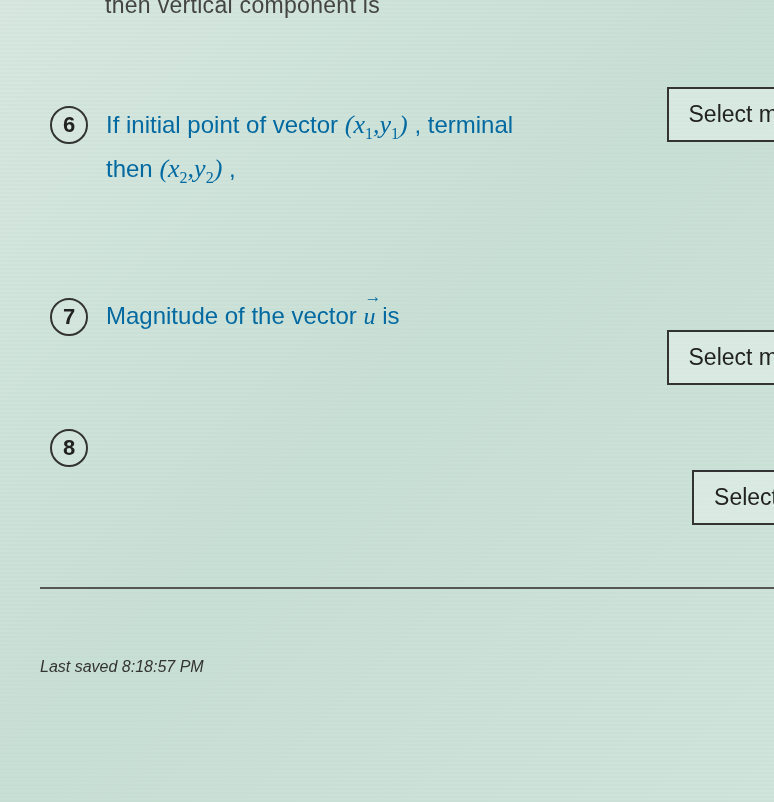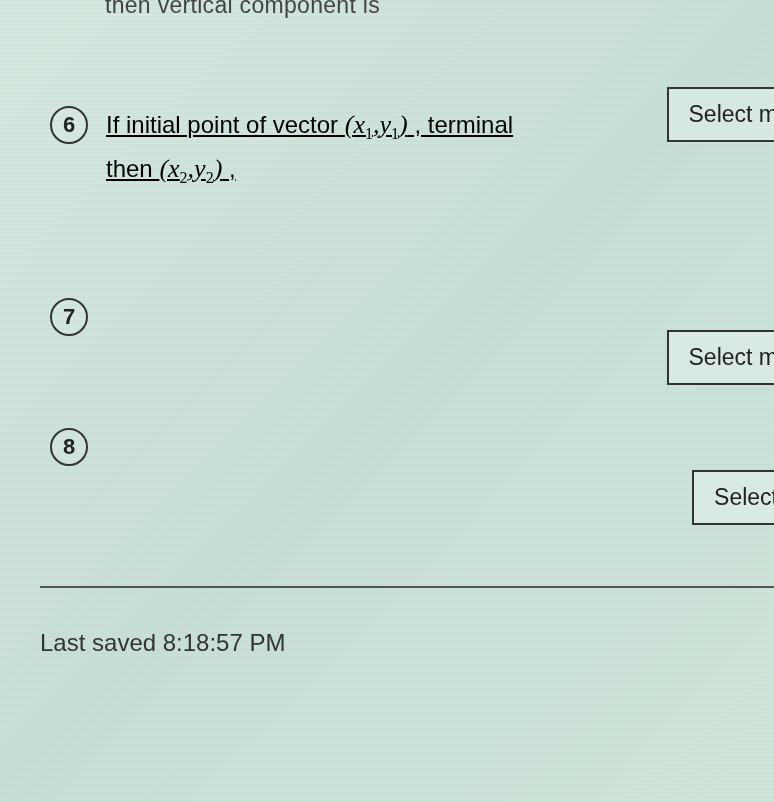--- a/index.html
+++ b/index.html
@@ -61,23 +61,22 @@
       font-weight: 700;
       color: #222;
       flex-shrink: 0;
       margin-top: 2px;
       background: rgba(255,255,255,0.1);
     }
     .question-text {
       margin-left: 18px;
       font-size: 24px;
       line-height: 1.65;
-      color: #000000;
+      color: #0369a1;
       max-width: 450px;
-      text-decoration: underline;
     }
     .math {
       font-family: 'Times New Roman', Times, serif;
       font-style: italic;
       font-size: 26px;
     }
     .sub {
       font-size: 16px;
       vertical-align: sub;
       font-style: normal;
@@ -113,24 +112,25 @@
     .sb7 { top: 338px; }
     .sb8 { top: 478px; }
     .divider {
       border: none;
       border-top: 2px solid #555;
       margin-left: -10px;
       margin-right: -30px;
       margin-top: 120px;
     }
     .footer {
-      margin-top: 41px;
+      margin-top: 69px;
       margin-left: -10px;
-      font-size: 24px;
+      font-size: 16px;
       color: #333;
+      font-style: italic;
     }
   </style>
 </head>
 <body>
 
 <div class="screen-texture"></div>
 
 <div class="content">
   <div class="top-fragment">then vertical component is</div>
 
@@ -141,20 +141,23 @@
   <div class="question-row q6">
     <div class="number-circle">6</div>
     <div class="question-text">
       <span>If initial point of vector </span><span class="math">(<i>x</i><span class="sub">1</span>,<i>y</i><span class="sub">1</span>)</span><span> , terminal</span><br>
       <span>then </span><span class="math">(<i>x</i><span class="sub">2</span>,<i>y</i><span class="sub">2</span>)</span><span> ,</span><br>
     </div>
   </div>
 
   <div class="question-row q7">
     <div class="number-circle">7</div>
+    <div class="question-text">
+      <span>Magnitude of the vector </span><span class="vec">u</span><span> is</span>
+    </div>
   </div>
 
   <div class="question-row q8">
     <div class="number-circle">8</div>
   </div>
 
   <hr class="divider">
 
   <div class="footer">Last saved 8:18:57 PM</div>
 </div>

